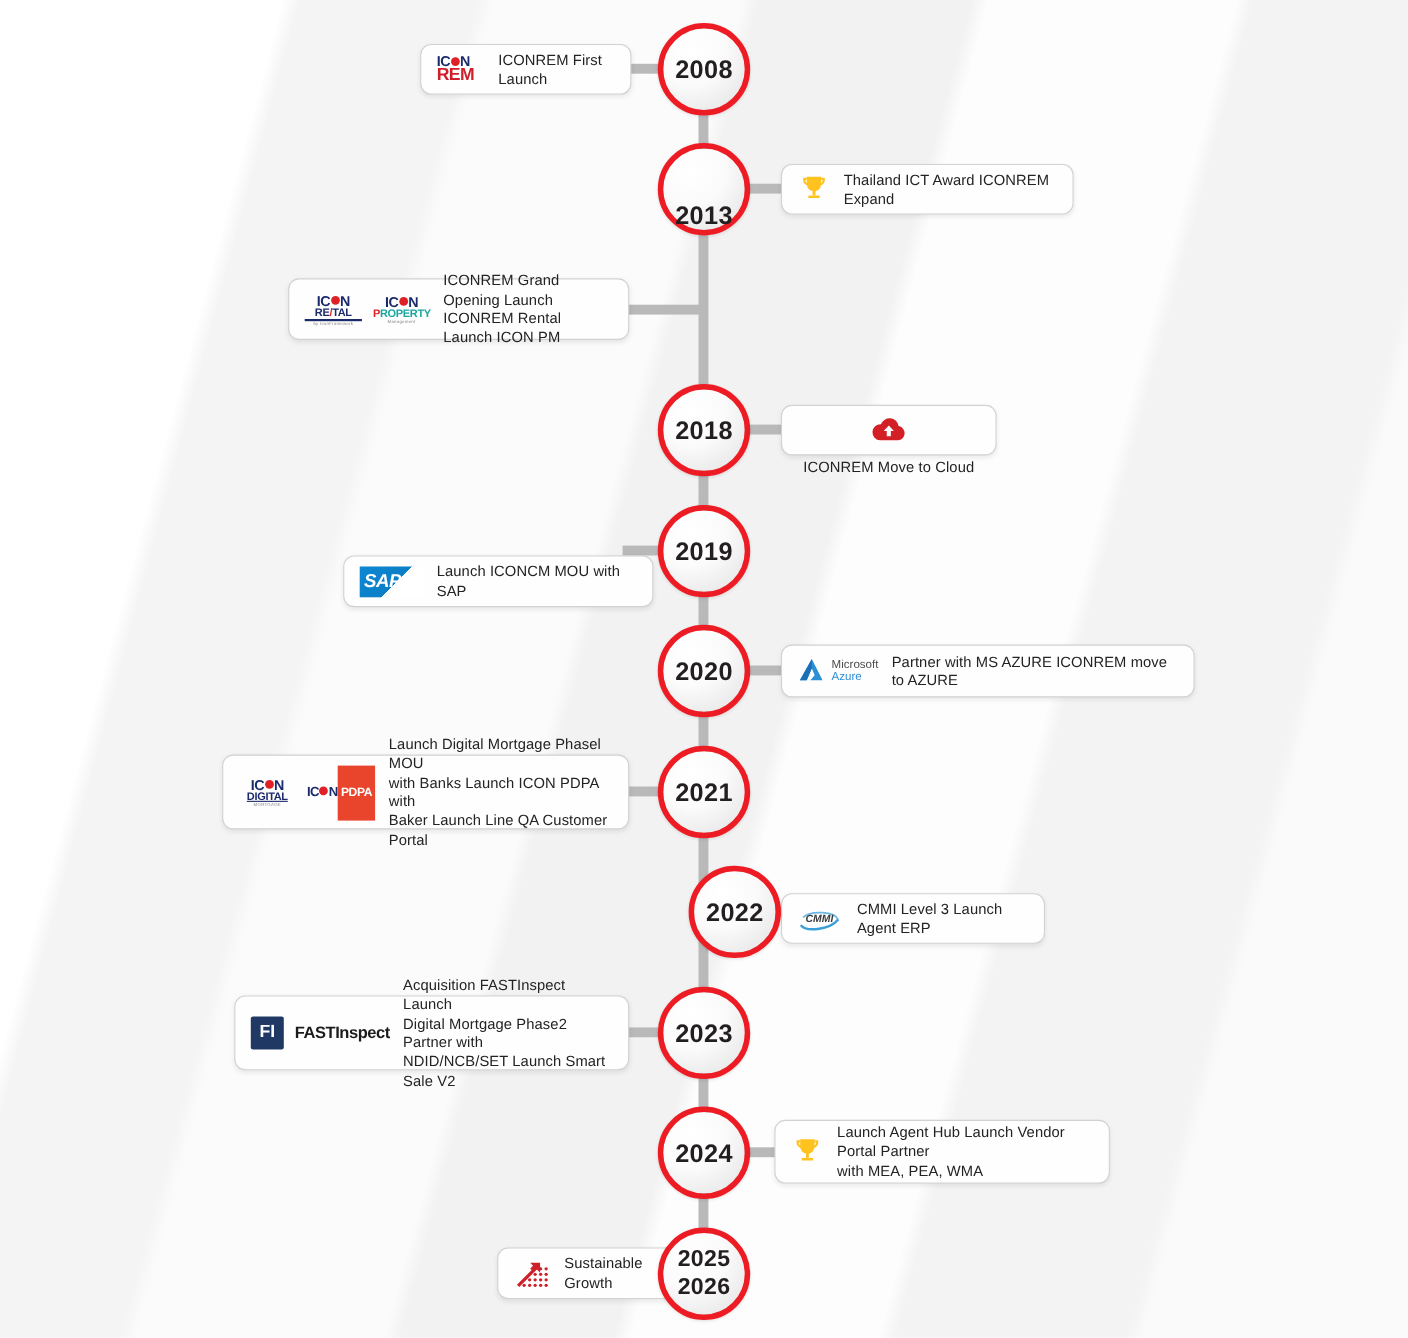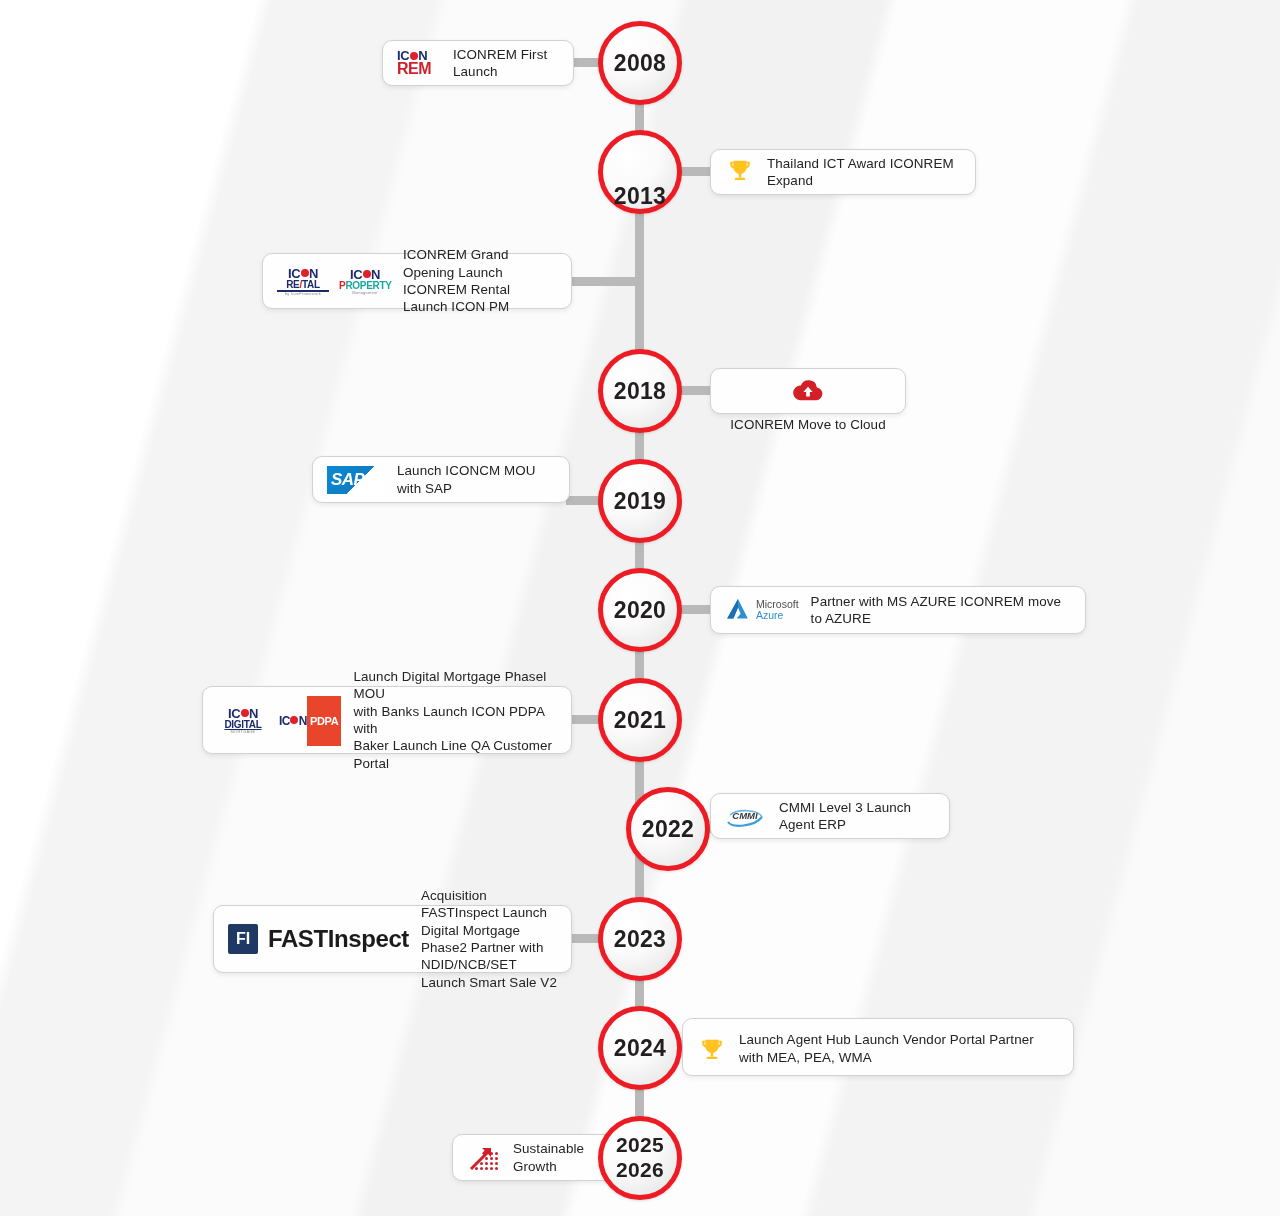--- a/index.html
+++ b/index.html
@@ -148,21 +148,21 @@
   .azure .az-txt .m { font-size:10.5px; color:#4d4d4d; display:block;}
   .azure .az-txt .a { font-size:10.5px; color:#2f8fd6; display:block;}
   .cmmi { flex:0 0 auto; width:42px; text-align:center; }
   .fi-box {
     width: 30px; height: 30px; background:#1f3864; border-radius:2px;
     color:#fff; font-weight:bold; font-size:16px; display:flex;
     align-items:center; justify-content:center; flex:0 0 auto;
     position:relative;
   }
   .fastinspect-word {
-    font-size: 24px; font-weight: bold; color:#1b1b1b; letter-spacing:-0.4px;
+    font-size: 15px; font-weight: bold; color:#1b1b1b; letter-spacing:-0.4px;
   }
   .growth-ic { width: 34px; height: 30px; flex:0 0 auto; }
 </style>
 </head>
 <body>
 
 <div id="canvas">
 
   <div class="spine"></div>
 
@@ -219,21 +219,21 @@
       <path d="M9.5 24h17.5a7 7 0 0 0 .6-13.9A9 9 0 0 0 10.3 8.2 6.8 6.8 0 0 0 9.5 24z" fill="#d32027"></path>
       <path d="M18 9.5l5 5.5h-3v5h-4v-5h-3z" fill="#ffffff"></path>
     </svg>
     <div class="txt">ICONREM Move to Cloud</div>
   </div>
   <div class="node" style="left:598px; top:349px;">
     <span class="yr">2018</span>
   </div>
 
   <div class="stub" style="left:566px; top:496px; width:76px;"></div>
-  <div class="card" style="left:312px; top:456px; width:258px; height:47px;">
+  <div class="card" style="left:312px; top:505px; width:282px; height:47px;">
     <div class="sap-logo">
         <span>SAP</span>
       </div>
     <div class="txt">Launch ICONCM MOU with SAP</div>
   </div>
   <div class="node" style="left:598px; top:459px;">
     <span class="yr">2019</span>
   </div>
 
   <div class="stub" style="left:674px; top:605px; width:42px;"></div>
@@ -268,21 +268,21 @@
     </div>
     <div class="txt">Launch Digital Mortgage Phasel MOU
 with Banks Launch ICON PDPA with
 Baker Launch Line QA Customer Portal</div>
   </div>
   <div class="node" style="left:598px; top:678px;">
     <span class="yr">2021</span>
   </div>
 
   <div class="stub" style="left:674px; top:824px; width:42px;"></div>
-  <div class="card" style="left:710px; top:793px; width:240px; height:46px;">
+  <div class="card" style="left:710px; top:812px; width:240px; height:46px;">
     <div class="cmmi">
       <svg width="40" height="26" viewBox="0 0 40 26" style="display:block">
         <path d="M3 19c4 6 26 5 34-5" stroke="#3a9fd8" stroke-width="2.2" fill="none"></path>
         <path d="M37 14c-3-7-24-9-32-2" stroke="#3a9fd8" stroke-width="1.6" fill="none" opacity="0.75"></path>
         <text x="20" y="16" text-anchor="middle" font-family="Liberation Sans, sans-serif" font-size="9.5" font-weight="bold" font-style="italic" fill="#3b3b3b">CMMI</text>
       </svg>
     </div>
     <div class="txt">CMMI Level 3 Launch Agent ERP</div>
   </div>
   <div class="node" style="left:626px; top:787px;">
@@ -299,21 +299,21 @@
     </div>
     <div class="txt">Acquisition FASTInspect Launch
 Digital Mortgage Phase2 Partner with
 NDID/NCB/SET Launch Smart Sale V2</div>
   </div>
   <div class="node" style="left:598px; top:897px;">
     <span class="yr">2023</span>
   </div>
 
   <div class="stub" style="left:674px; top:1043px; width:42px;"></div>
-  <div class="card" style="left:682px; top:1018px; width:392px; height:58px;align-items:flex-end;">
+  <div class="card" style="left:704px; top:1018px; width:305px; height:58px;">
     <svg class="trophy" viewBox="0 0 32 32">
       <path d="M9 4h14v7a7 7 0 0 1-14 0z" fill="#ffc21f"></path>
       <path d="M9 5H5.5v2.2A5.2 5.2 0 0 0 10.3 12.4l.5-2.1A3.2 3.2 0 0 1 7.6 7.3V7H9z" fill="#ffc21f"></path>
       <path d="M23 5h3.5v2.2A5.2 5.2 0 0 1 21.7 12.4l-.5-2.1A3.2 3.2 0 0 0 24.4 7.3V7H23z" fill="#ffc21f"></path>
       <rect x="14.6" y="17" width="2.8" height="5" fill="#ffc21f"></rect>
       <rect x="10.5" y="22" width="11" height="2.6" rx="0.6" fill="#ffc21f"></rect>
     </svg>
     <div class="txt">Launch Agent Hub Launch Vendor Portal Partner
 with MEA, PEA, WMA</div>
   </div>

